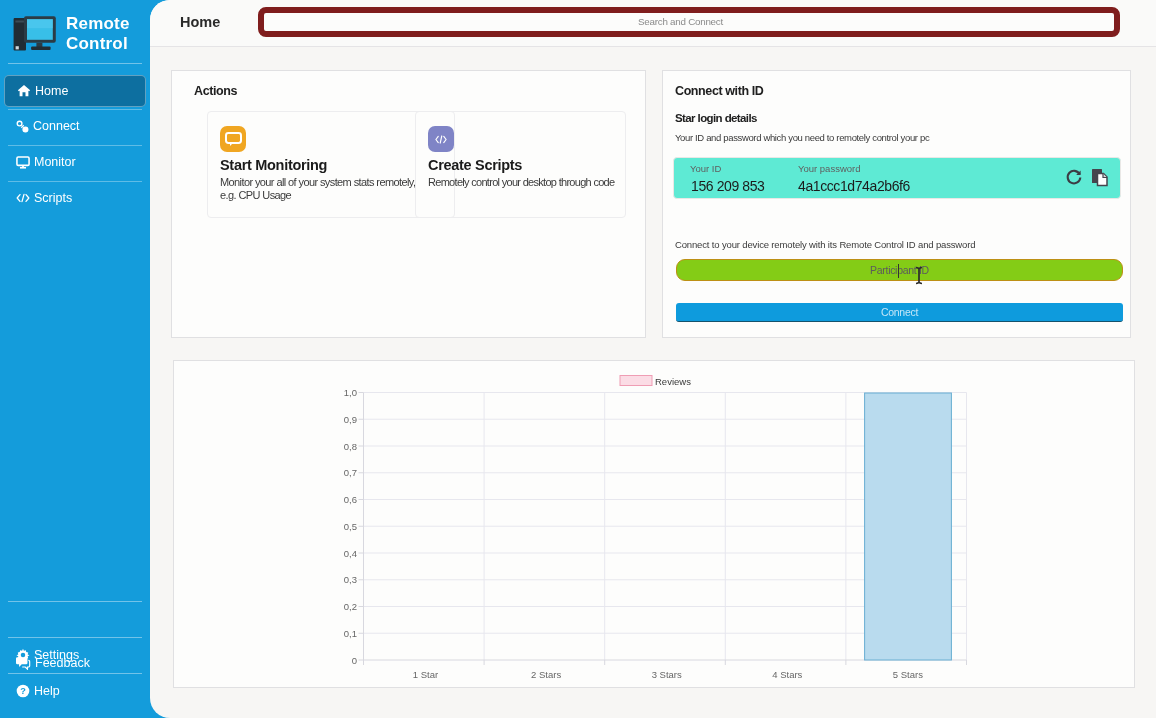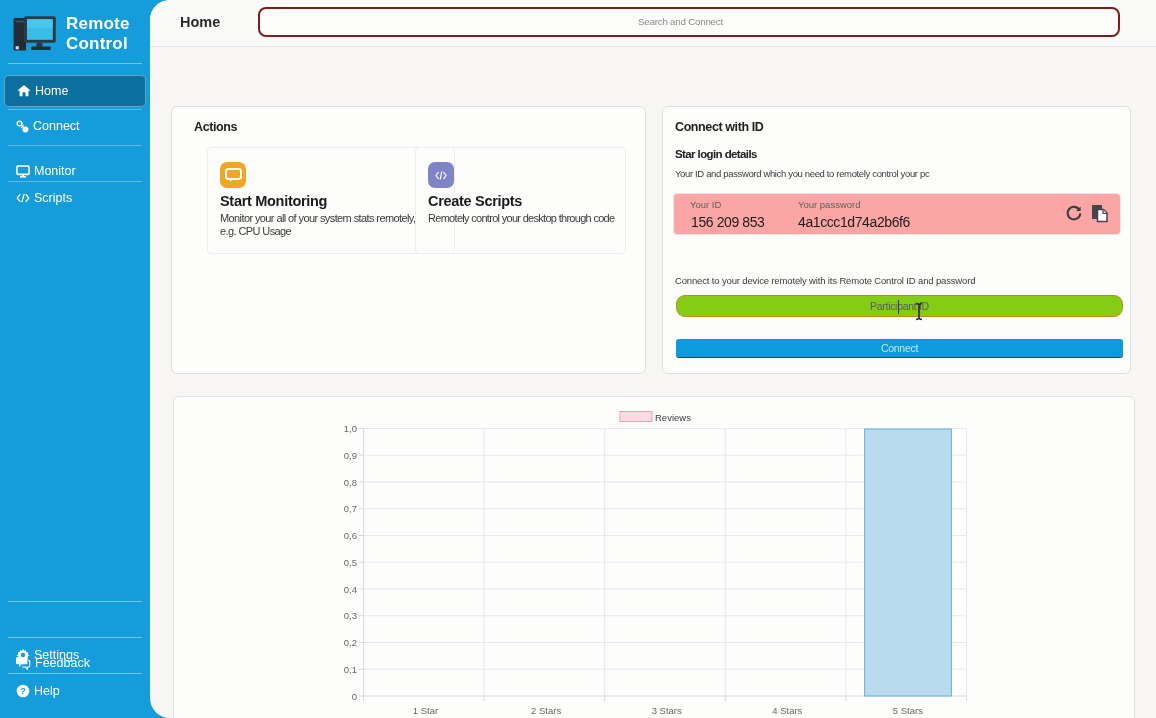--- a/index.html
+++ b/index.html
@@ -15,39 +15,39 @@
   .mitem { left:4px; width:142px; height:32px; border-radius:5px; color:#fff;
            font-size:12.5px; display:flex; align-items:center; padding-left:12px; }
   .mitem svg { margin-right:4px; flex:none; }
   .mactive { background:#0d6fa0; border:1px solid rgba(255,255,255,0.35); }
 
   
   #main { left:150px; top:0; width:1006px; height:718px; background:#f7f6f4;
           border-radius:20px 0 0 20px; }
   #topbar { left:0; top:0; width:1006px; height:47px; border-bottom:1px solid #e5e4e6; background:#fafaf9; border-radius:20px 0 0 0; }
   #hometitle { left:30px; top:14px; font-size:14.5px; font-weight:bold; color:#2a2a2a; }
-  #search { left:108px; top:7px; width:862px; height:30px; background:#fcfcfb; border:2px solid #7f1d1d;
+  #search { left:108px; top:7px; width:862px; height:30px; background:#fcfcfb; border:6px solid #7f1d1d;
             border-radius:8px; display:flex; align-items:center; justify-content:center; padding-right:17px; padding-bottom:1px;
             font-size:9.8px; letter-spacing:-0.25px; color:#8a8a8a; }
 
-  .card { background:#fdfdfc; border:1px solid #e0e0e2; border-radius:6px;margin-top:36px; }
+  .card { background:#fdfdfc; border:1px solid #e0e0e2; border-radius:0; }
   .ctitle { font-size:12.5px; font-weight:bold; color:#202020; letter-spacing:-0.4px; }
 
   
   #actions { left:21px; top:70px; width:475px; height:268px; }
   .subbox { position:absolute; border:1px solid #ededef; border-radius:4px; top:40px; height:107px; }
   .aicon { position:absolute; width:26px; height:26px; border-radius:7px; top:14px; left:12px;
            display:flex; align-items:center; justify-content:center; }
   .atitle { position:absolute; left:12px; top:45px; font-size:14.5px; font-weight:bold; color:#1b1b1b; letter-spacing:-0.3px; }
   .adesc  { position:absolute; left:12px; top:64px; font-size:11px; color:#3b3b3b; line-height:12.7px; width:202px; letter-spacing:-0.6px; }
 
   
   #connect { left:512px; top:70px; width:469px; height:268px; }
   .small { font-size:9.5px; color:#3a3a3a; }
-  #graybox { left:10px; top:86px; width:448px; height:42px; background:#fca5a5; border:1px solid #e9e8e6; border-radius:4px; }
+  #graybox { left:10px; top:86px; width:448px; height:42px; background:#5eead4; border:1px solid #e9e8e6; border-radius:4px; }
   .glabel { position:absolute; top:5px; font-size:9.5px; color:#5f5f5f; }
   .gval { position:absolute; top:20px; font-size:14px; letter-spacing:-0.4px; color:#1c1c1c; }
   .cinput { position:absolute; left:13px; width:447px; display:flex; align-items:center; justify-content:center; }
 
   
   #chartcard { left:23px; top:360px; width:962px; height:328px; }
 </style>
 </head>
 <body>
 
@@ -75,21 +75,21 @@
   <div class="sep abs" style="left:8px; top:109px; width:134px; opacity:0.8;"></div>
   <div class="mitem abs" style="top:110px;">
     <svg width="13" height="13" viewBox="0 0 16 16" fill="none" stroke="#fff">
       <circle cx="4.4" cy="4.4" r="2.9" stroke-width="1.7"></circle>
       <circle cx="11.6" cy="11.6" r="2.9" stroke-width="1.7" fill="#fff"></circle>
       <path d="M6.5 9.5 L9.5 6.5" stroke-width="1.6"></path>
     </svg>
     Connect
   </div>
   <div class="sep abs" style="left:8px; top:145px; width:134px; opacity:0.8;"></div>
-  <div class="mitem abs" style="top:146px;align-items:flex-end;">
+  <div class="mitem abs" style="top:146px;">
     <svg width="14" height="13" viewBox="0 0 16 15" fill="none" stroke="#fff">
       <rect x="1" y="1.2" width="14" height="9.6" rx="1.4" stroke-width="1.8"></rect>
       <path d="M8 11 L8 13.2" stroke-width="2"></path>
       <path d="M4.5 13.6 L11.5 13.6" stroke-width="1.8"></path>
     </svg>
     Monitor
   </div>
   <div class="sep abs" style="left:8px; top:181px; width:134px; opacity:0.8;"></div>
   <div class="mitem abs" style="top:182px;">
     <svg width="14" height="12" viewBox="0 0 16 14" fill="none" stroke="#fff" stroke-width="1.5" stroke-linecap="round" stroke-linejoin="round">

